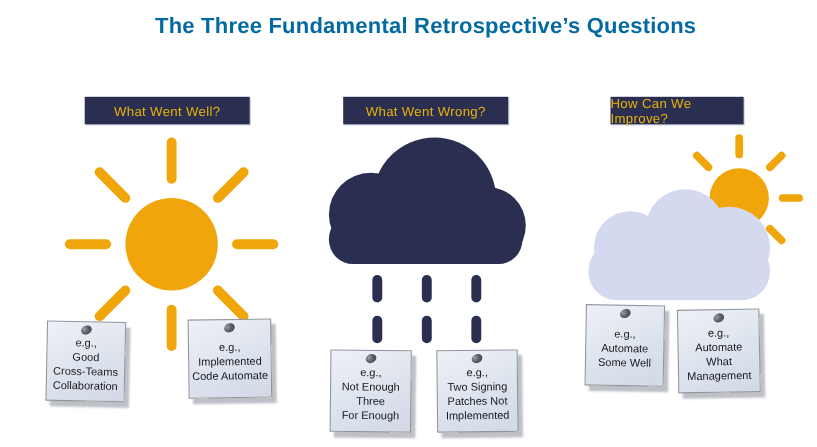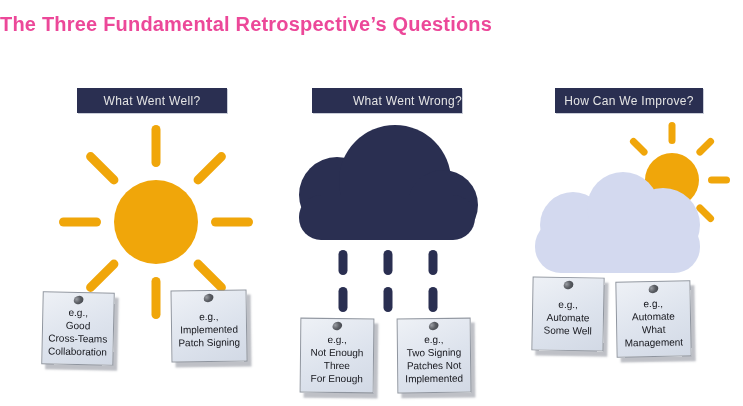--- a/index.html
+++ b/index.html
@@ -1,31 +1,31 @@
 <!DOCTYPE html>
 <html><head>
 <meta charset="utf-8">
 <style>
   html,body{margin:0;padding:0;background:#ffffff;}
   .canvas{
     position:relative;width:743px;height:406px;overflow:hidden;background:#ffffff;
     font-family:"Liberation Sans",sans-serif;
   }
   .title{
-    position:absolute;top:13px;left:0;width:633px;text-align:left;
-    font-size:20px;font-weight:bold;color:#ec4899;letter-spacing:0.2px;
+    position:absolute;top:13px;left:0;width:633px;text-align:right;
+    font-size:20px;font-weight:bold;color:#0369a1;letter-spacing:0.2px;
   }
   .header-bar{
-    position:absolute;height:25px;background:#2A2F51;color:#e5e5e5;
+    position:absolute;height:25px;background:#2A2F51;color:#eab308;
     display:flex;align-items:center;justify-content:center;
     font-size:12px;letter-spacing:0.3px;box-shadow:1px 1px 0 #c9cdd8;
   }
   #hdr-1{left:77px;top:88px;width:150px;}
-  #hdr-2{left:312px;top:88px;width:150px;justify-content:flex-end;}
-  #hdr-3{left:555px;top:88px;width:148px;}
+  #hdr-2{left:312px;top:88px;width:150px;}
+  #hdr-3{left:555px;top:88px;width:121px;}
   .icon-svg{position:absolute;}
   #icon-sun{left:55px;top:121px;}
   #icon-rain{left:297px;top:123px;}
   #icon-suncloud{left:528px;top:120px;}
   .note{
     position:absolute;
     background:linear-gradient(155deg,#eef1f6 0%,#dde3ed 55%,#d2d9e5 100%);
     border:1px solid #8F959F;
     box-shadow:4px 5px 2px rgba(110,115,128,0.45);
     display:flex;flex-direction:column;align-items:center;justify-content:center;
@@ -112,21 +112,21 @@
     <span class="pin"></span>
     <div>e.g.,</div>
     <div>Good</div>
     <div>Cross-Teams</div>
     <div>Collaboration</div>
   </div>
   <div class="note" id="note-2">
     <span class="pin"></span>
     <div>e.g.,</div>
     <div>Implemented</div>
-    <div>Patch Signing</div>
+    <div>Code Automate</div>
   </div>
 
   <div class="note" id="note-3">
     <span class="pin"></span>
     <div>e.g.,</div>
     <div>Not Enough</div>
     <div>Three</div>
     <div>For Enough</div>
   </div>
   <div class="note" id="note-4">

